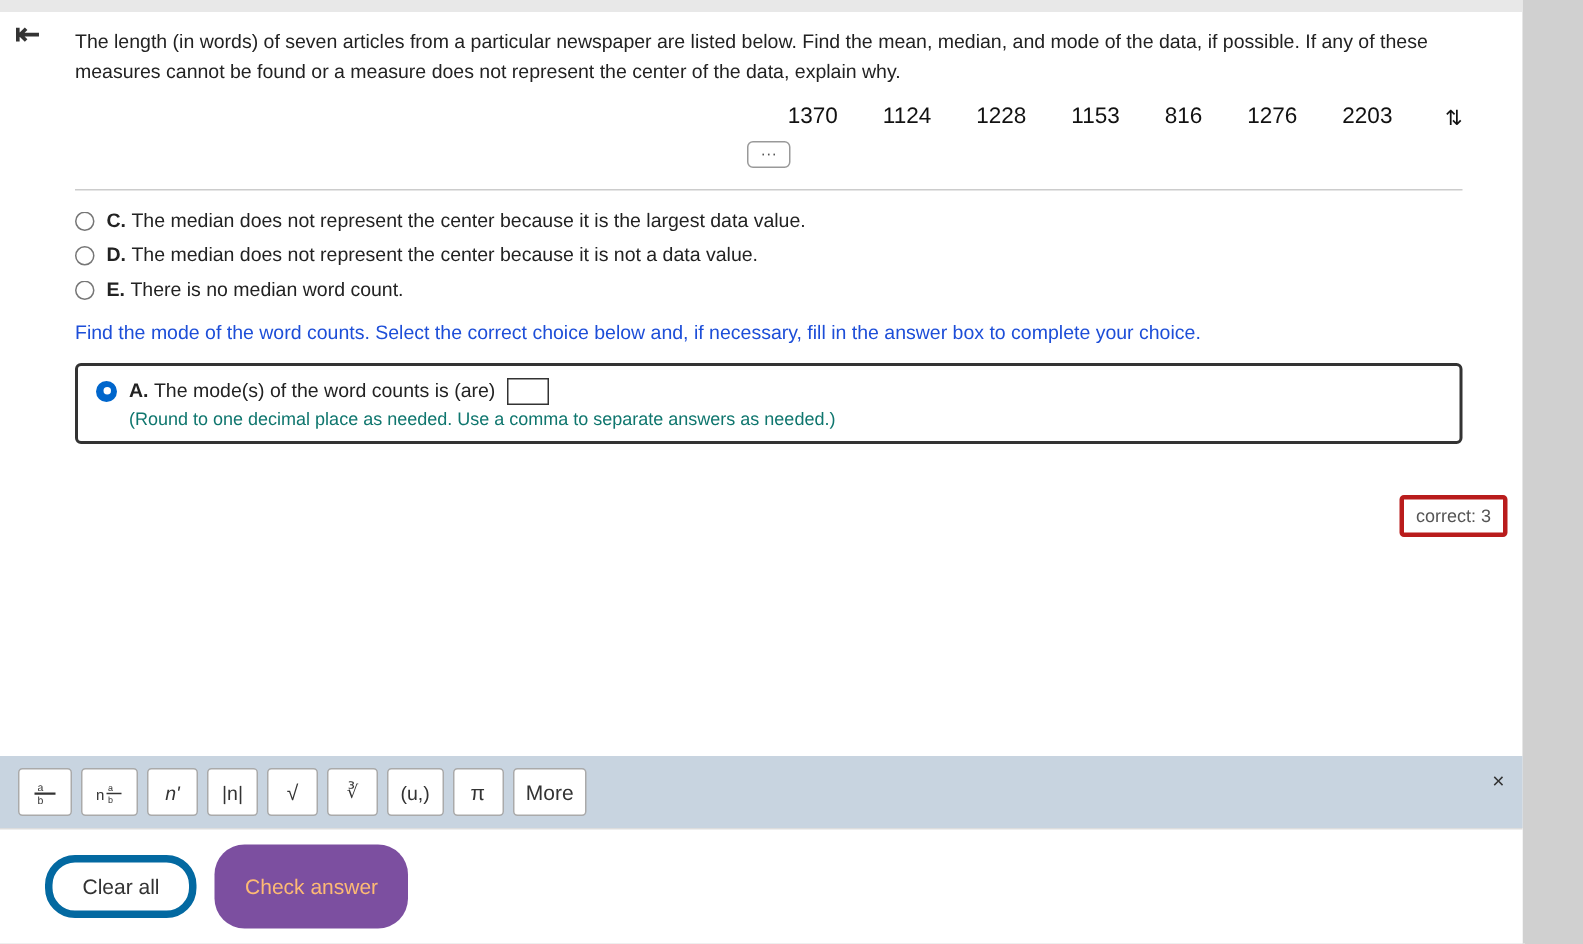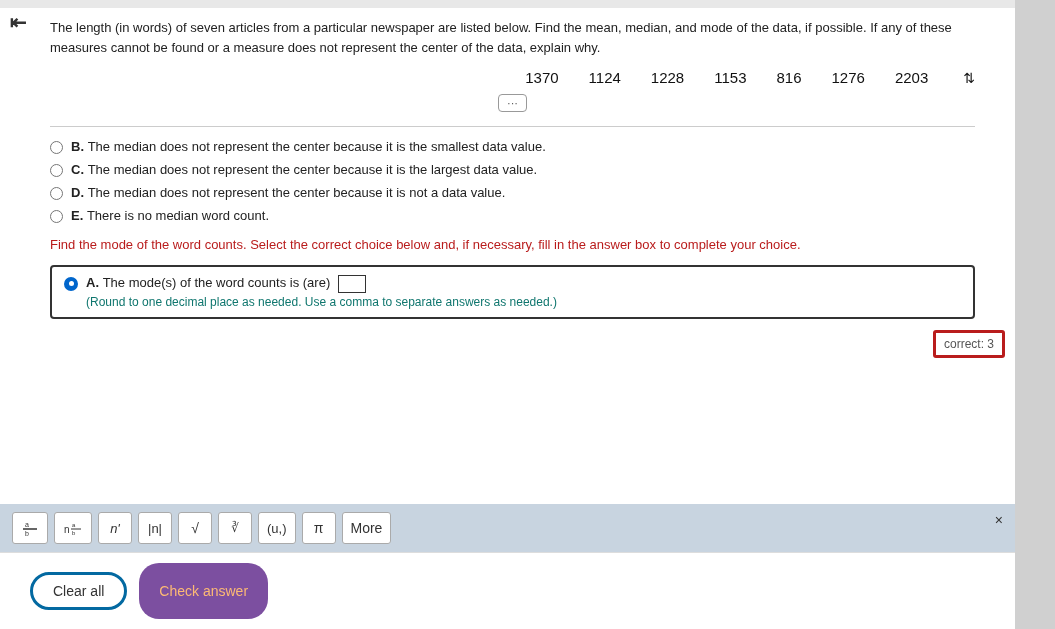--- a/index.html
+++ b/index.html
@@ -93,21 +93,21 @@
       gap: 8px;
       font-size: 13px;
       color: #222;
     }
     .option-item input[type="radio"] {
       margin-top: 2px;
       cursor: pointer;
     }
     .mode-section-label {
       font-size: 13px;
-      color: #b91c1c;
+      color: #1d4ed8;
       line-height: 1.5;
       margin-bottom: 10px;
     }
     .mode-options {
       display: flex;
       flex-direction: column;
       gap: 6px;
     }
     .mode-option-a {
       border: 2px solid #333;
@@ -230,21 +230,21 @@
       gap: 4px;
       cursor: pointer;
       color: #555;
     }
     .bottom-right {
       display: flex;
       gap: 12px;
       align-items: center;
     }
     .clear-all-btn {
-      border: 3px solid #0369a1;
+      border: 5px solid #0369a1;
       background: #fff;
       border-radius: 20px;
       padding: 8px 20px;
       font-size: 14px;
       cursor: pointer;
       color: #333;
     }
     .check-answer-btn {
       background: #7c4fa0;
       color: #fdba74;
@@ -292,24 +292,20 @@
       <span class="sort-icon">⇅</span>
     </div>
 
     <div class="expand-btn">
       <button>···</button>
     </div>
 
     <hr class="divider">
 
     <div class="options-section">
-      <div class="option-item">
-        <input type="radio" name="median" style="">
-        <span><strong>B.</strong>&nbsp;<span>The median does not represent the center because it is the smallest data value.</span></span>
-      </div>
       <div class="option-item">
         <input type="radio" name="median" style="">
         <span><strong>C.</strong>&nbsp;<span>The median does not represent the center because it is the largest data value.</span></span>
       </div>
       <div class="option-item">
         <input type="radio" name="median" style="">
         <span><strong>D.</strong>&nbsp;<span>The median does not represent the center because it is not a data value.</span></span>
       </div>
       <div class="option-item">
         <input type="radio" name="median" style="">

